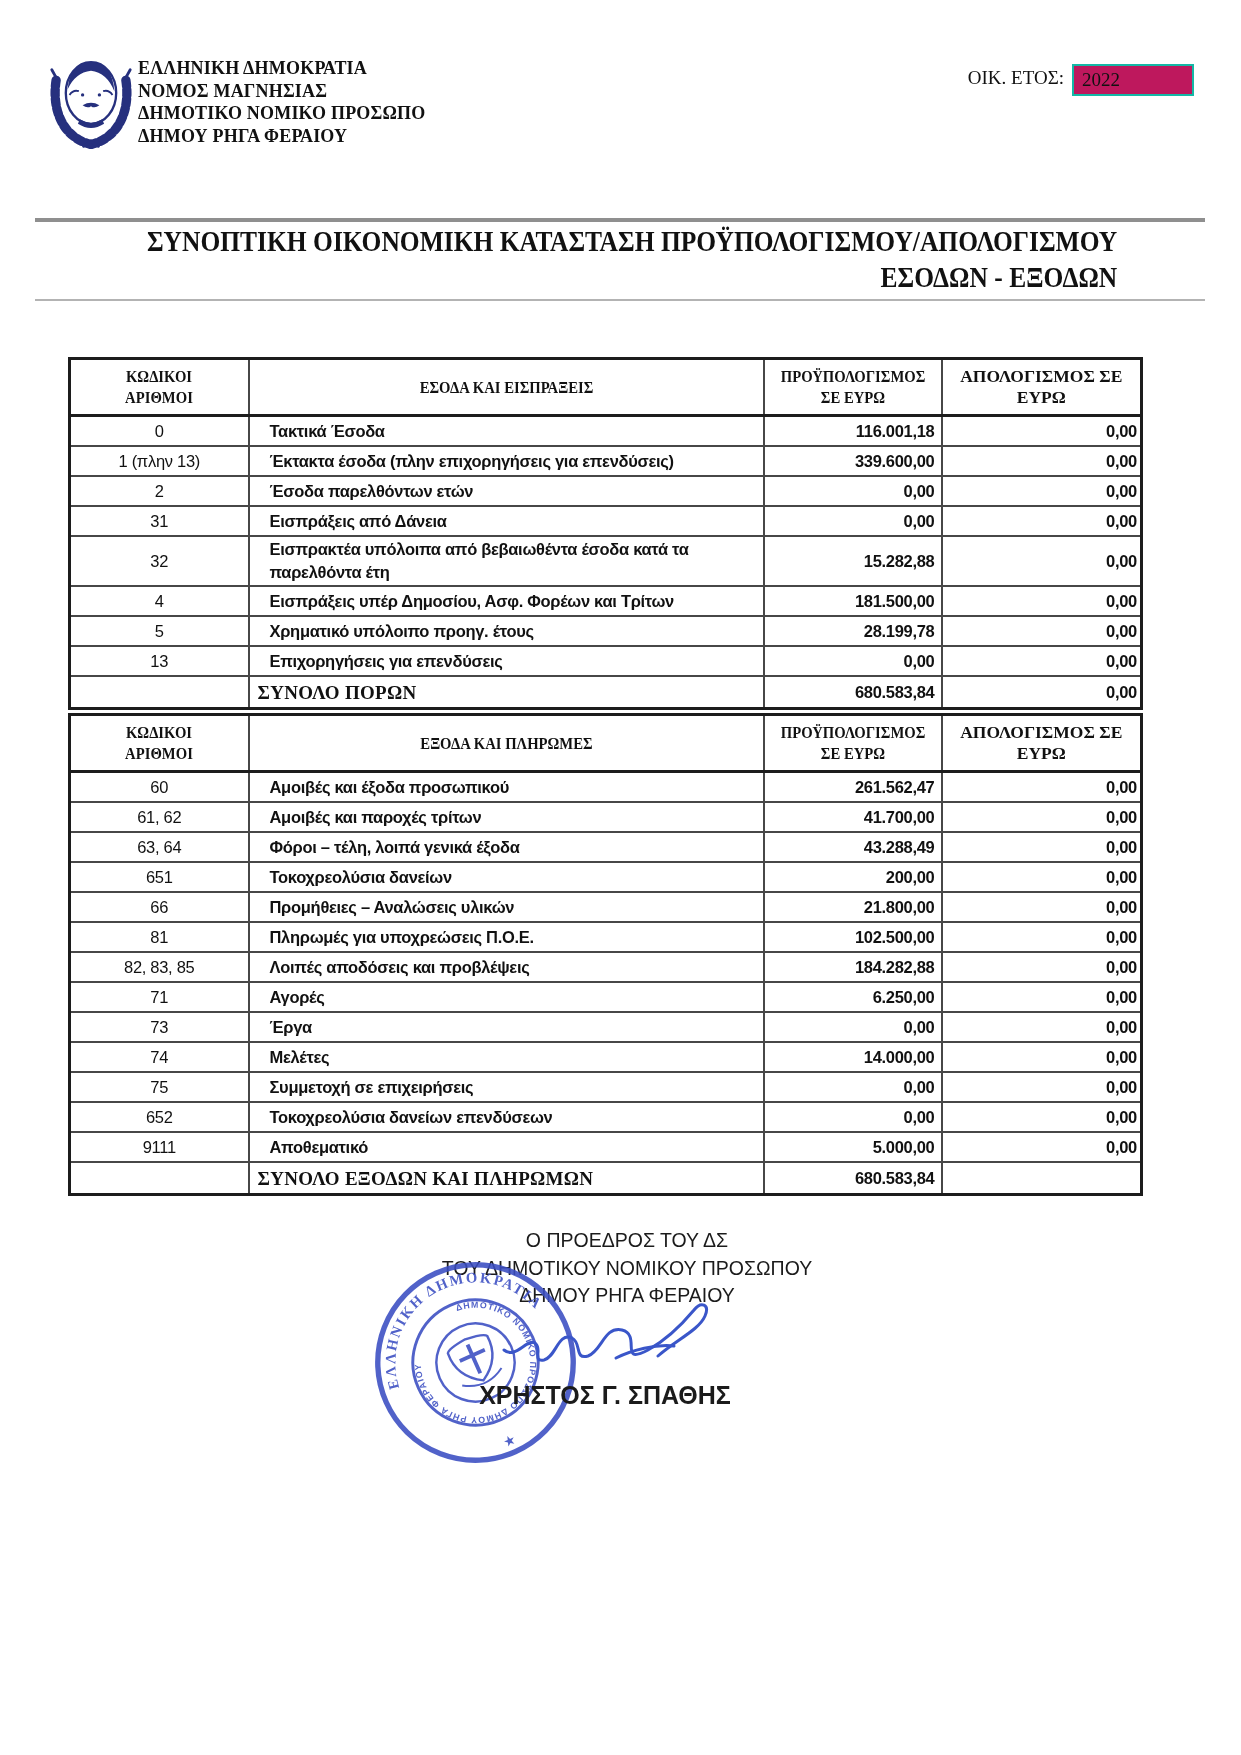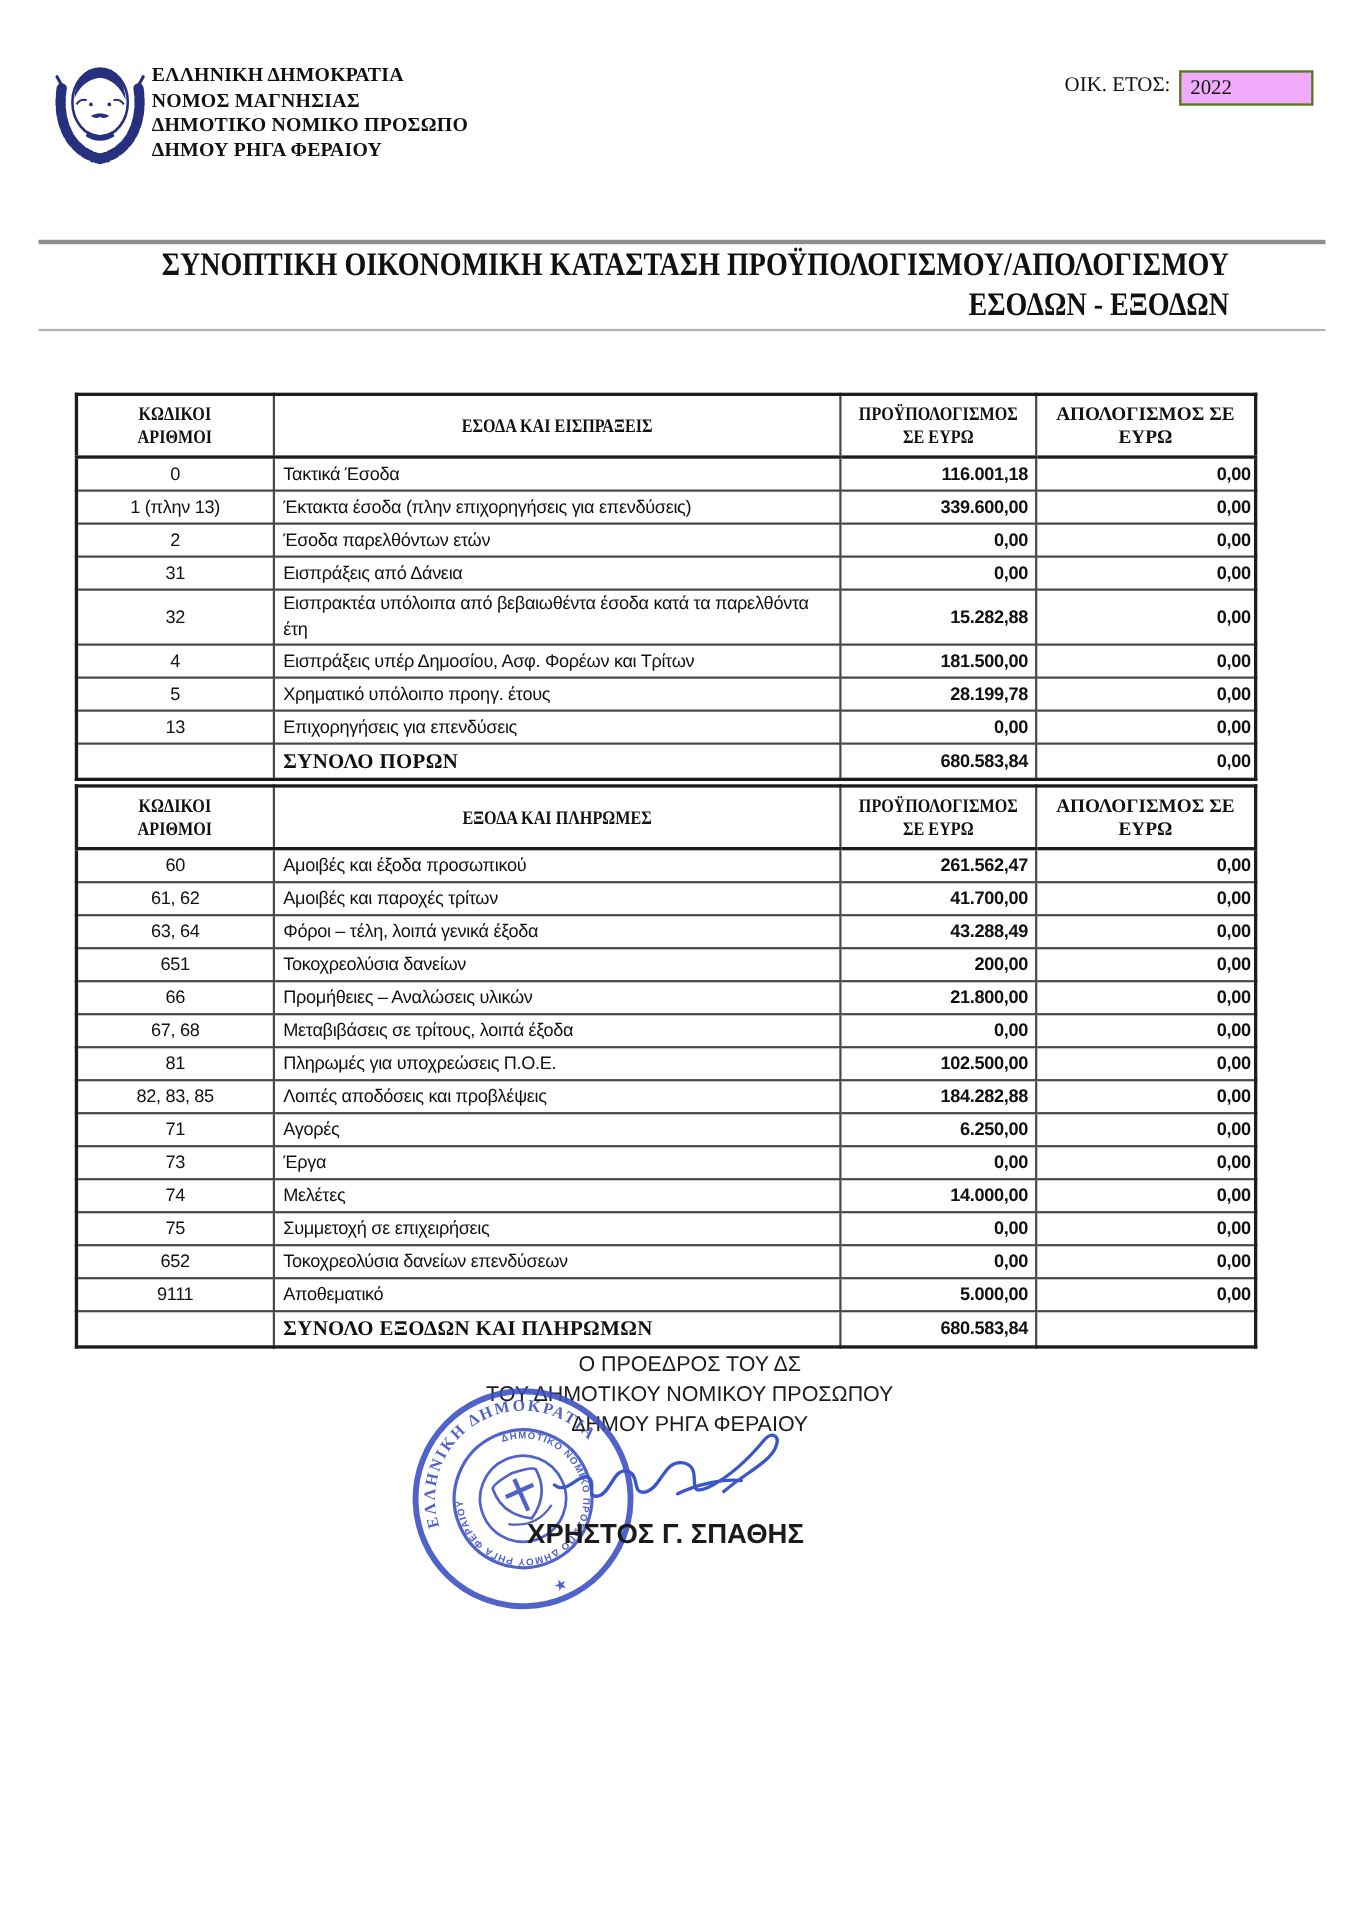--- a/index.html
+++ b/index.html
@@ -5,41 +5,41 @@
   html,body{margin:0;padding:0;background:#e8e8e8;}
   .page{
     position:relative;width:1241px;height:1755px;background:#ffffff;margin:0 auto;
     font-family:"Liberation Serif","DejaVu Serif",serif;color:#111;overflow:hidden;
   }
   
   .logo{position:absolute;left:44px;top:52px;width:94px;height:98px;}
   .org-block{position:absolute;left:138px;top:57px;font-weight:bold;font-size:18px;line-height:22.5px;letter-spacing:.2px;}
   .afm-block{position:absolute;left:138px;top:149px;font-weight:bold;font-size:14.5px;line-height:18px;}
   .fy-label{position:absolute;left:952px;top:67px;font-size:19px;width:112px;text-align:right;}
-  .fy-box{position:absolute;left:1072px;top:64px;width:110px;height:28px;border:2px solid #4d7c0f;
-          font-size:19px;line-height:28px;padding-left:8px;background:#f0abfc;}
+  .fy-box{position:absolute;left:1072px;top:64px;width:110px;height:28px;border:2px solid #14b8a6;
+          font-size:19px;line-height:28px;padding-left:8px;background:#be185d;}
   
   .rule-top{position:absolute;left:35px;top:218px;width:1170px;height:4px;background:#8f8f8f;}
   .rule-bottom{position:absolute;left:35px;top:299px;width:1170px;height:2px;background:#b3b3b3;}
   .title{position:absolute;left:35px;top:223px;width:1170px;text-align:right;font-weight:bold;font-size:30px;line-height:36px;}
   .title .tl{display:block;transform:scaleX(.85);transform-origin:center;white-space:nowrap;}
   
   .tbl{position:absolute;left:68px;border-collapse:collapse;table-layout:fixed;width:1072px;background:#fff;
        border:3px solid #1c1c1c;}
   .tbl-income{top:357px;}
   .tbl-expense{top:713px;}
   .tbl th,.tbl td{border:2px solid #474747;}
   .tbl thead th{height:50px;font-weight:bold;font-size:17.5px;vertical-align:middle;text-align:center;
                 border-bottom:3px solid #1c1c1c;font-family:"Liberation Serif","DejaVu Serif",serif;padding:2px 2px;}
   .tbl thead .cond{display:block;transform:scaleX(.84);transform-origin:center;}
   .tbl thead .th-code-inner{width:104px;margin:0 auto;}
   .tbl td{height:26px;font-family:"Liberation Sans","DejaVu Sans",sans-serif;font-size:16.5px;
           line-height:23px;letter-spacing:-.3px;padding:1px 4px;vertical-align:middle;}
   .tbl td.code{text-align:center;}
-  .tbl td.desc{text-align:left;padding-left:8px;}
+  .tbl td.desc{text-align:left;padding-left:20px;font-weight:bold;}
   .tbl td.num{text-align:right;font-weight:bold;padding-right:6px;}
   .tbl td.actual{padding-right:3px;}
   .tbl tfoot td{height:28px;font-weight:bold;}
   .tbl tfoot td.label{font-family:"Liberation Serif","DejaVu Serif",serif;font-size:19px;letter-spacing:.3px;padding-left:8px;text-align:left;}
   
   .sig-lines{position:absolute;left:292px;top:1227px;width:670px;text-align:center;
              font-family:"Liberation Sans","DejaVu Sans",sans-serif;font-size:19.5px;line-height:27.5px;color:#1b1b1b;}
   .stamp{position:absolute;left:368px;top:1255px;width:215px;height:215px;opacity:.88;}
   .autograph{position:absolute;left:498px;top:1288px;width:225px;height:100px;}
   .sig-name{position:absolute;left:455px;top:1381px;width:300px;text-align:center;
@@ -222,26 +222,20 @@
       <td class="num actual">0,00</td>
     </tr>
 
     <tr>
       <td class="code">66</td>
       <td class="desc">Προμήθειες – Αναλώσεις υλικών</td>
       <td class="num">21.800,00</td>
       <td class="num actual">0,00</td>
     </tr>
 
-    <tr>
-      <td class="code">67, 68</td>
-      <td class="desc">Μεταβιβάσεις σε τρίτους, λοιπά έξοδα</td>
-      <td class="num">0,00</td>
-      <td class="num actual">0,00</td>
-    </tr>
 
     <tr>
       <td class="code">81</td>
       <td class="desc">Πληρωμές για υποχρεώσεις Π.Ο.Ε.</td>
       <td class="num">102.500,00</td>
       <td class="num actual">0,00</td>
     </tr>
 
     <tr>
       <td class="code">82, 83, 85</td>

